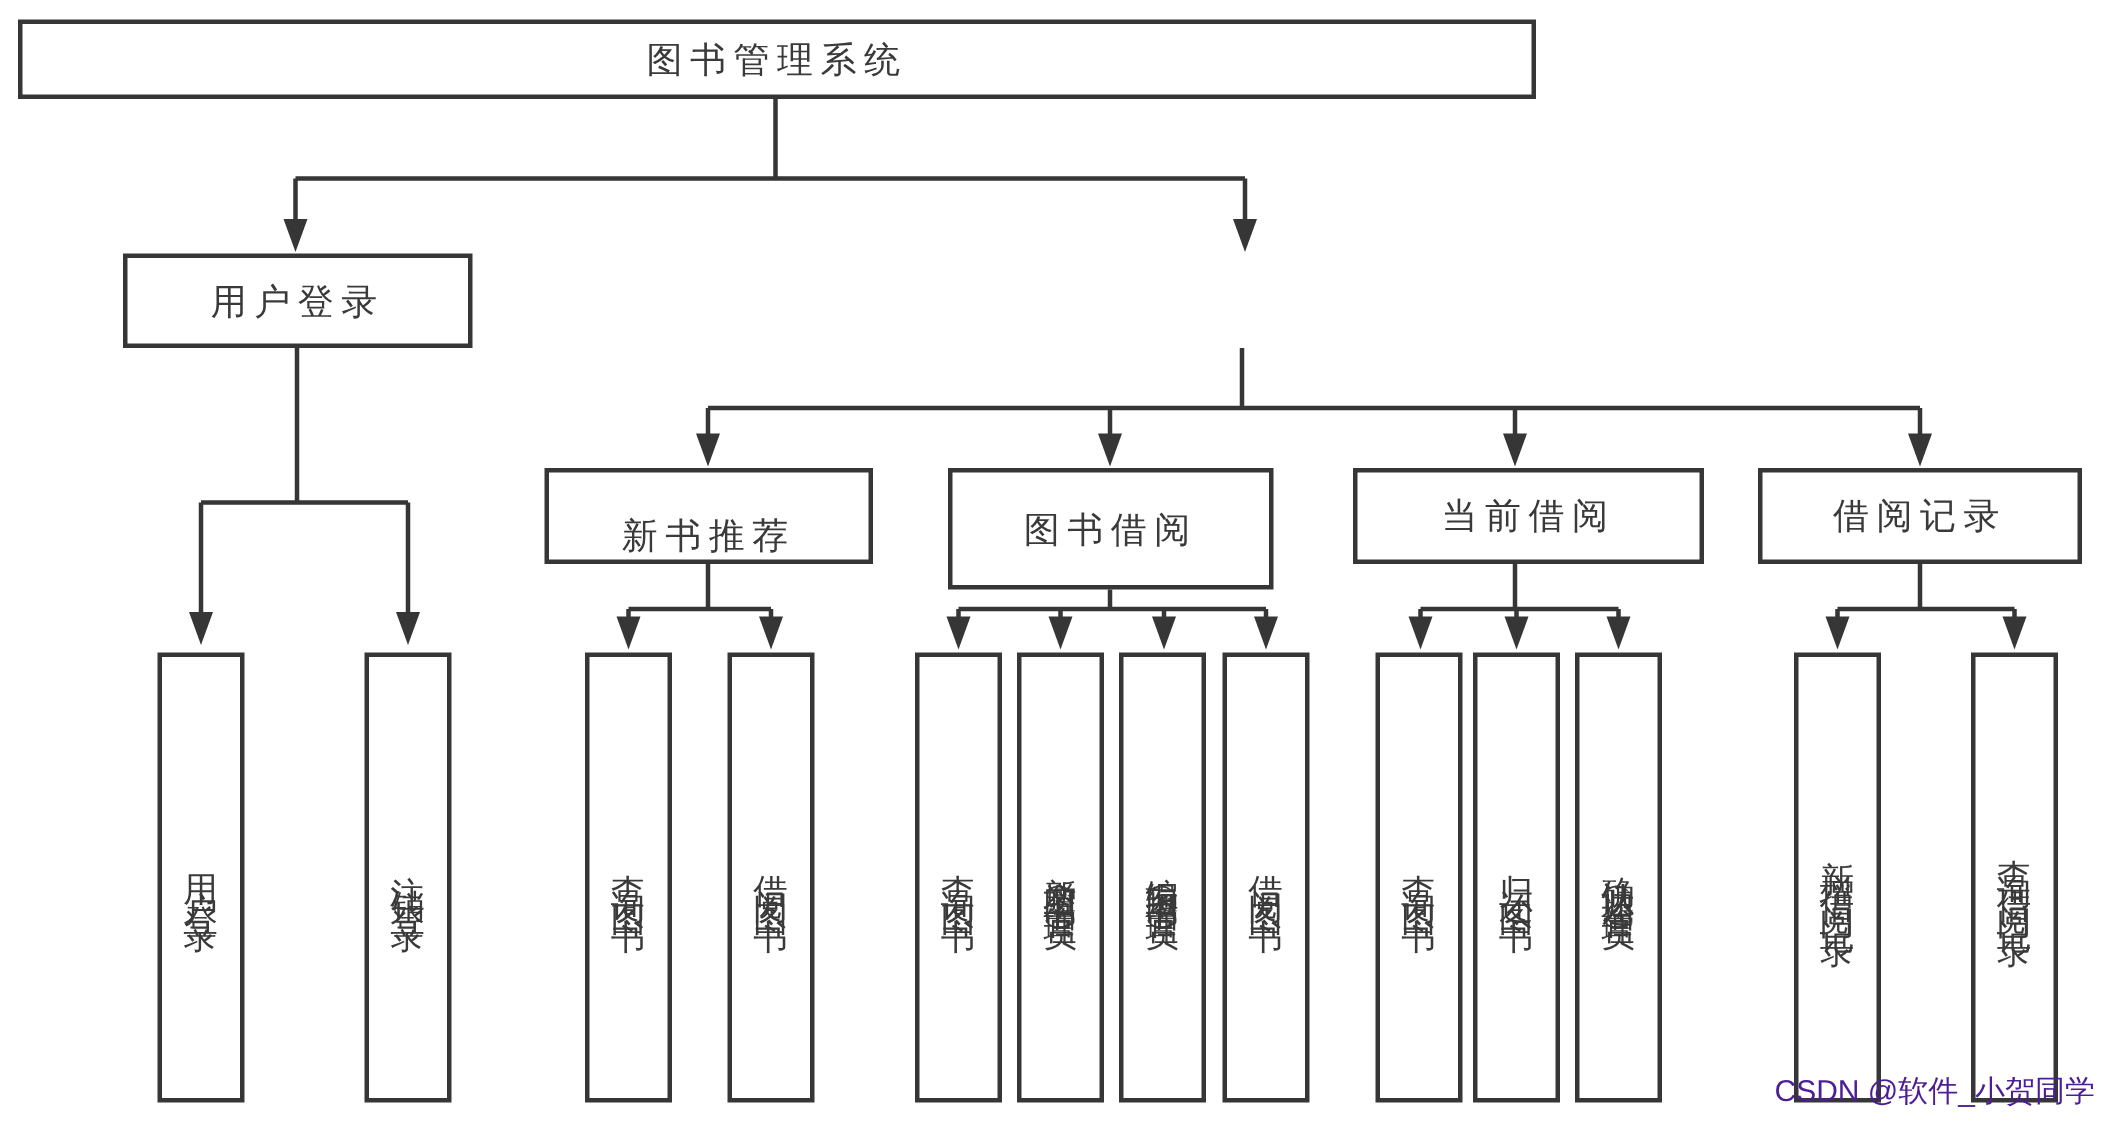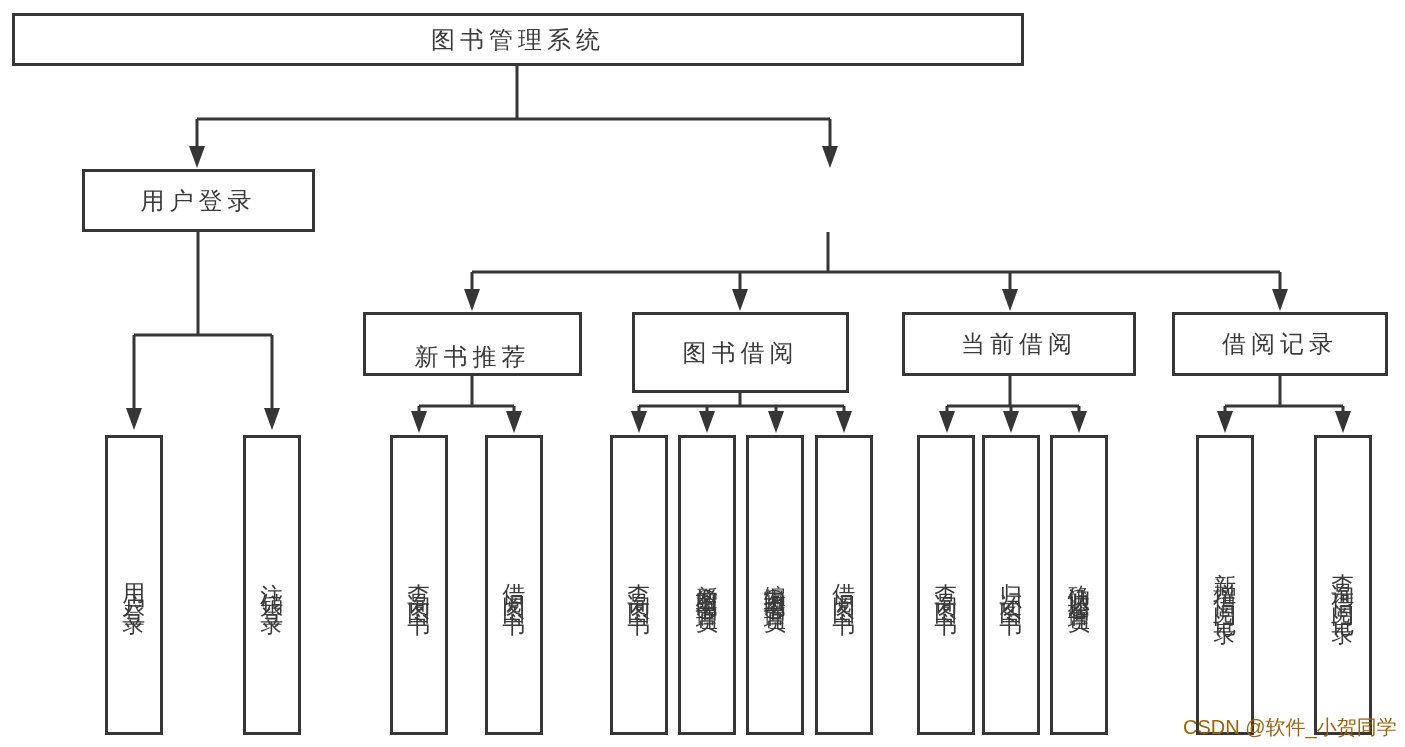--- a/index.html
+++ b/index.html
@@ -65,21 +65,21 @@
   .l-c0  { left: 917px; }
   .l-c1  { left: 982px; }
   .l-c2  { left: 1050px; }
   .l-r0  { left: 1196px; }
   .l-r1  { left: 1314px; }
   .watermark {
     position: absolute;
     left: 1183px;
     top: 714px;
     font-size: 20px;
-    color: #a16207;
+    color: #4c1d95;
     white-space: nowrap;
     z-index: 5;
     text-align: center;
   }
 </style>
 </head>
 <body>
 
 <div class="canvas">
 

